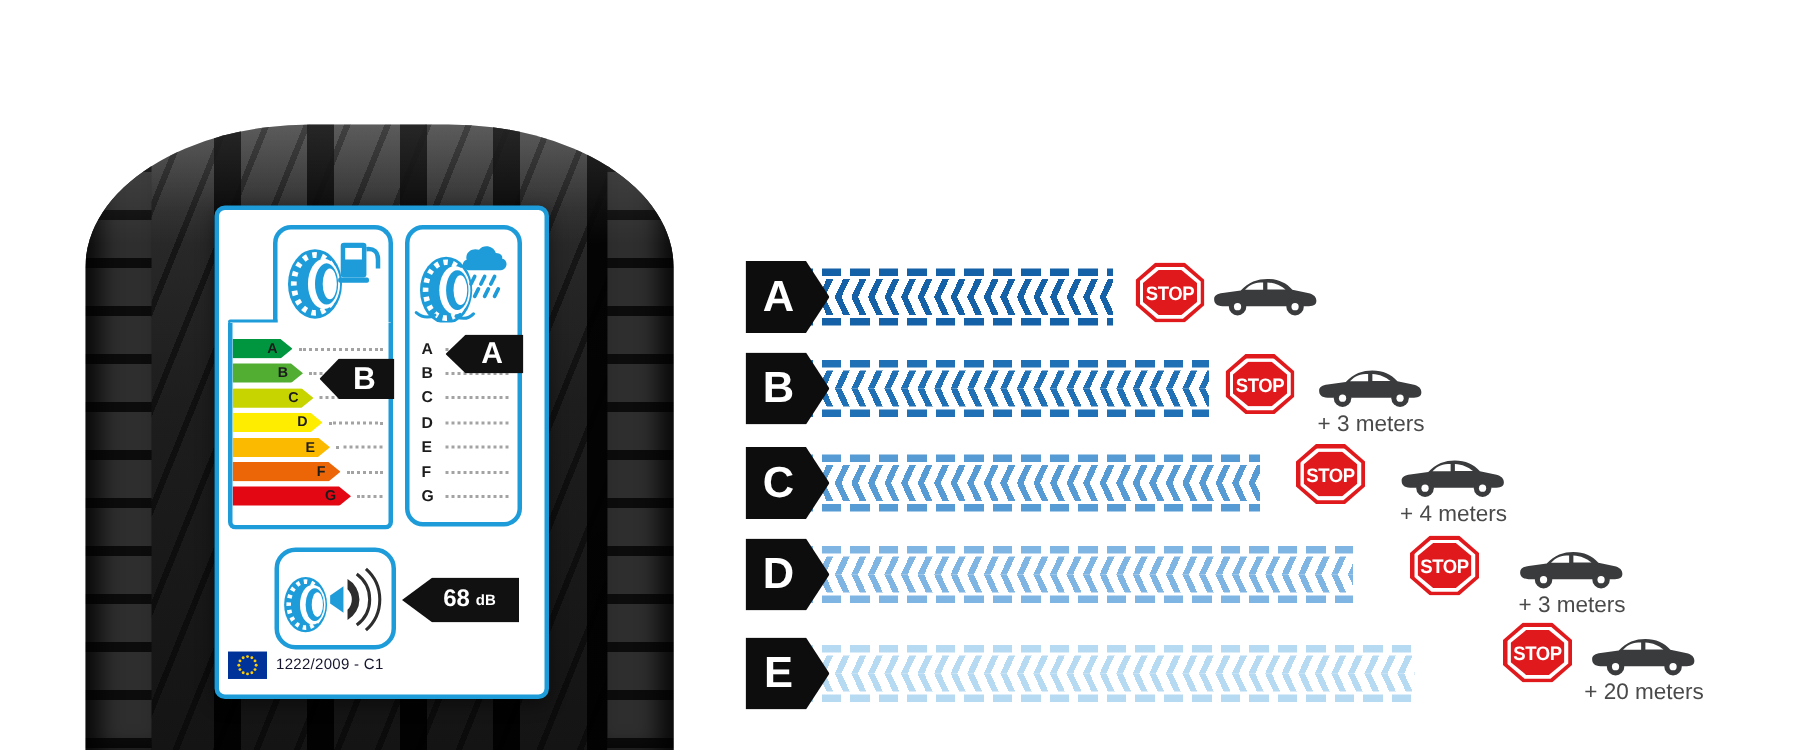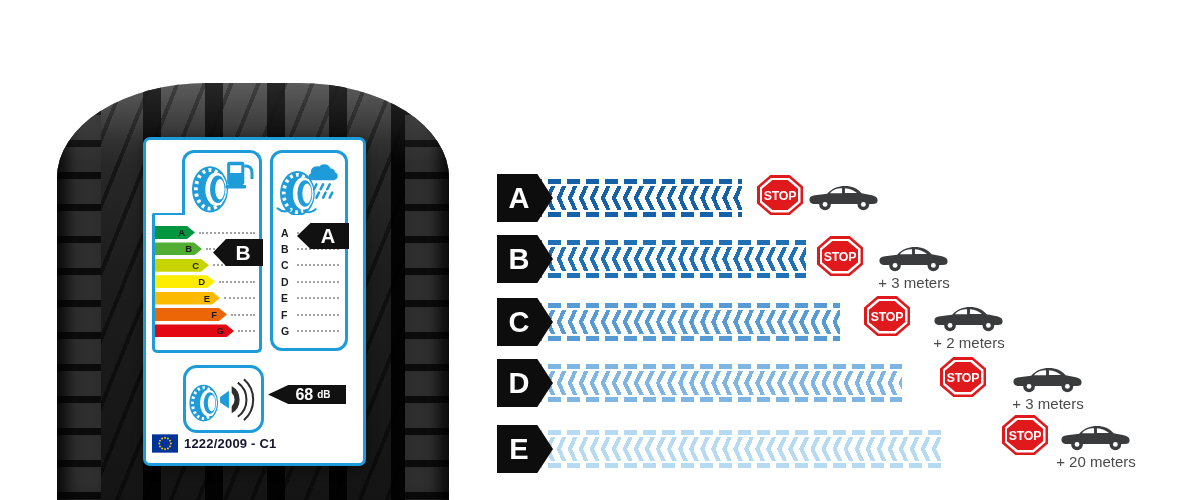--- a/index.html
+++ b/index.html
@@ -39,24 +39,24 @@
         padding-right:10px;clip-path:polygon(0 0,calc(100% - 8px) 0,100% 50%,calc(100% - 8px) 100%,0 100%);
         font-size:9.5px;font-weight:bold;color:#1c1c1c;flex:0 0 auto;}
   .dots{flex:1 1 auto;height:0;border-top:2px dotted #a3a3a3;margin-left:4px;}
   .wrow{position:absolute;left:8px;right:6px;height:16px;display:flex;align-items:center;}
   .wrow .wletter{font-size:10.5px;font-weight:bold;color:#1c1c1c;width:12px;flex:0 0 auto;}
   .ind{position:absolute;background:#111;color:#fff;display:flex;align-items:center;justify-content:center;
         clip-path:polygon(100% 0,26% 0,0 50%,26% 100%,100% 100%);font-weight:bold;}
   .fuel-ind{left:67px;top:99px;width:50px;height:27px;font-size:21px;padding-left:10px;}
   .wet-ind{left:151px;top:83px;width:52px;height:26px;font-size:20px;padding-left:10px;}
   .noise-box{left:37px;top:225px;width:81px;height:68px;border-radius:14px;color:#1d9cd9;}
-  .noise-ind{left:122px;top:245px;width:78px;height:19px;font-size:16px;padding-left:12px;text-align:center;}
+  .noise-ind{left:122px;top:245px;width:78px;height:30px;font-size:16px;padding-left:12px;text-align:center;}
   .noise-ind small{font-size:10px;font-weight:bold;margin-left:4px;}
   .label-footer{position:absolute;left:6px;top:293px;height:20px;display:flex;align-items:center;}
-  .reg-text{font-size:13px;font-weight:bold;color:#15152e;margin-left:6px;letter-spacing:.2px;}
+  .reg-text{font-size:10px;font-weight:normal;color:#15152e;margin-left:6px;letter-spacing:.2px;}
 
   
   .grade-arrow{position:absolute;width:44px;height:48px;background:#0d0d0d;color:#fff;
         clip-path:polygon(0 0,72% 0,100% 50%,72% 100%,0 100%);
         display:flex;align-items:center;justify-content:center;padding-right:12px;
         font-size:29px;font-weight:bold;z-index:3;}
   .track{position:absolute;height:38px;display:flex;flex-direction:column;justify-content:space-between;z-index:1;}
   .tr-dash{height:5px;}
   .tr-mid{height:24px;background-size:100% 50%,100% 50%;background-position:top left,bottom left;background-repeat:no-repeat,no-repeat;}
   .stop{position:absolute;width:46px;height:40px;background:#e0191c;z-index:2;
@@ -279,21 +279,21 @@
         <div class="tr-dash" style="background: repeating-linear-gradient(90deg, rgb(86, 155, 212) 0px, rgb(86, 155, 212) 13px, transparent 13px, transparent 19px);"></div>
       </div>
       <div class="stop" style="left: 864px; top: 296px;">
         <span>STOP</span>
       </div>
       <div class="car" style="left: 933px; top: 303px;">
         <svg viewBox="0 0 100 42">
           <use href="#g-car"></use>
         </svg>
       </div>
-      <div class="meters" style="left: 919px; top: 334px;">+ 2 meters</div>
+      <div class="meters" style="left: 919px; top: 334px;">+ 4 meters</div>
       <div class="grade-arrow" style="left: 497px; top: 359px;">D</div>
       <div class="track" style="left: 529px; top: 364px; width: 373px;">
         <div class="tr-dash" style="background: repeating-linear-gradient(90deg, rgb(127, 181, 227) 0px, rgb(127, 181, 227) 13px, transparent 13px, transparent 19px);"></div>
         <div class="tr-mid" style="background-image: repeating-linear-gradient(115deg, rgb(127, 181, 227) 0px, rgb(127, 181, 227) 4px, transparent 4px, transparent 10px), repeating-linear-gradient(65deg, rgb(127, 181, 227) 0px, rgb(127, 181, 227) 4px, transparent 4px, transparent 10px);"></div>
         <div class="tr-dash" style="background: repeating-linear-gradient(90deg, rgb(127, 181, 227) 0px, rgb(127, 181, 227) 13px, transparent 13px, transparent 19px);"></div>
       </div>
       <div class="stop" style="left: 940px; top: 357px;">
         <span>STOP</span>
       </div>
       <div class="car" style="left: 1012px; top: 364px;">

